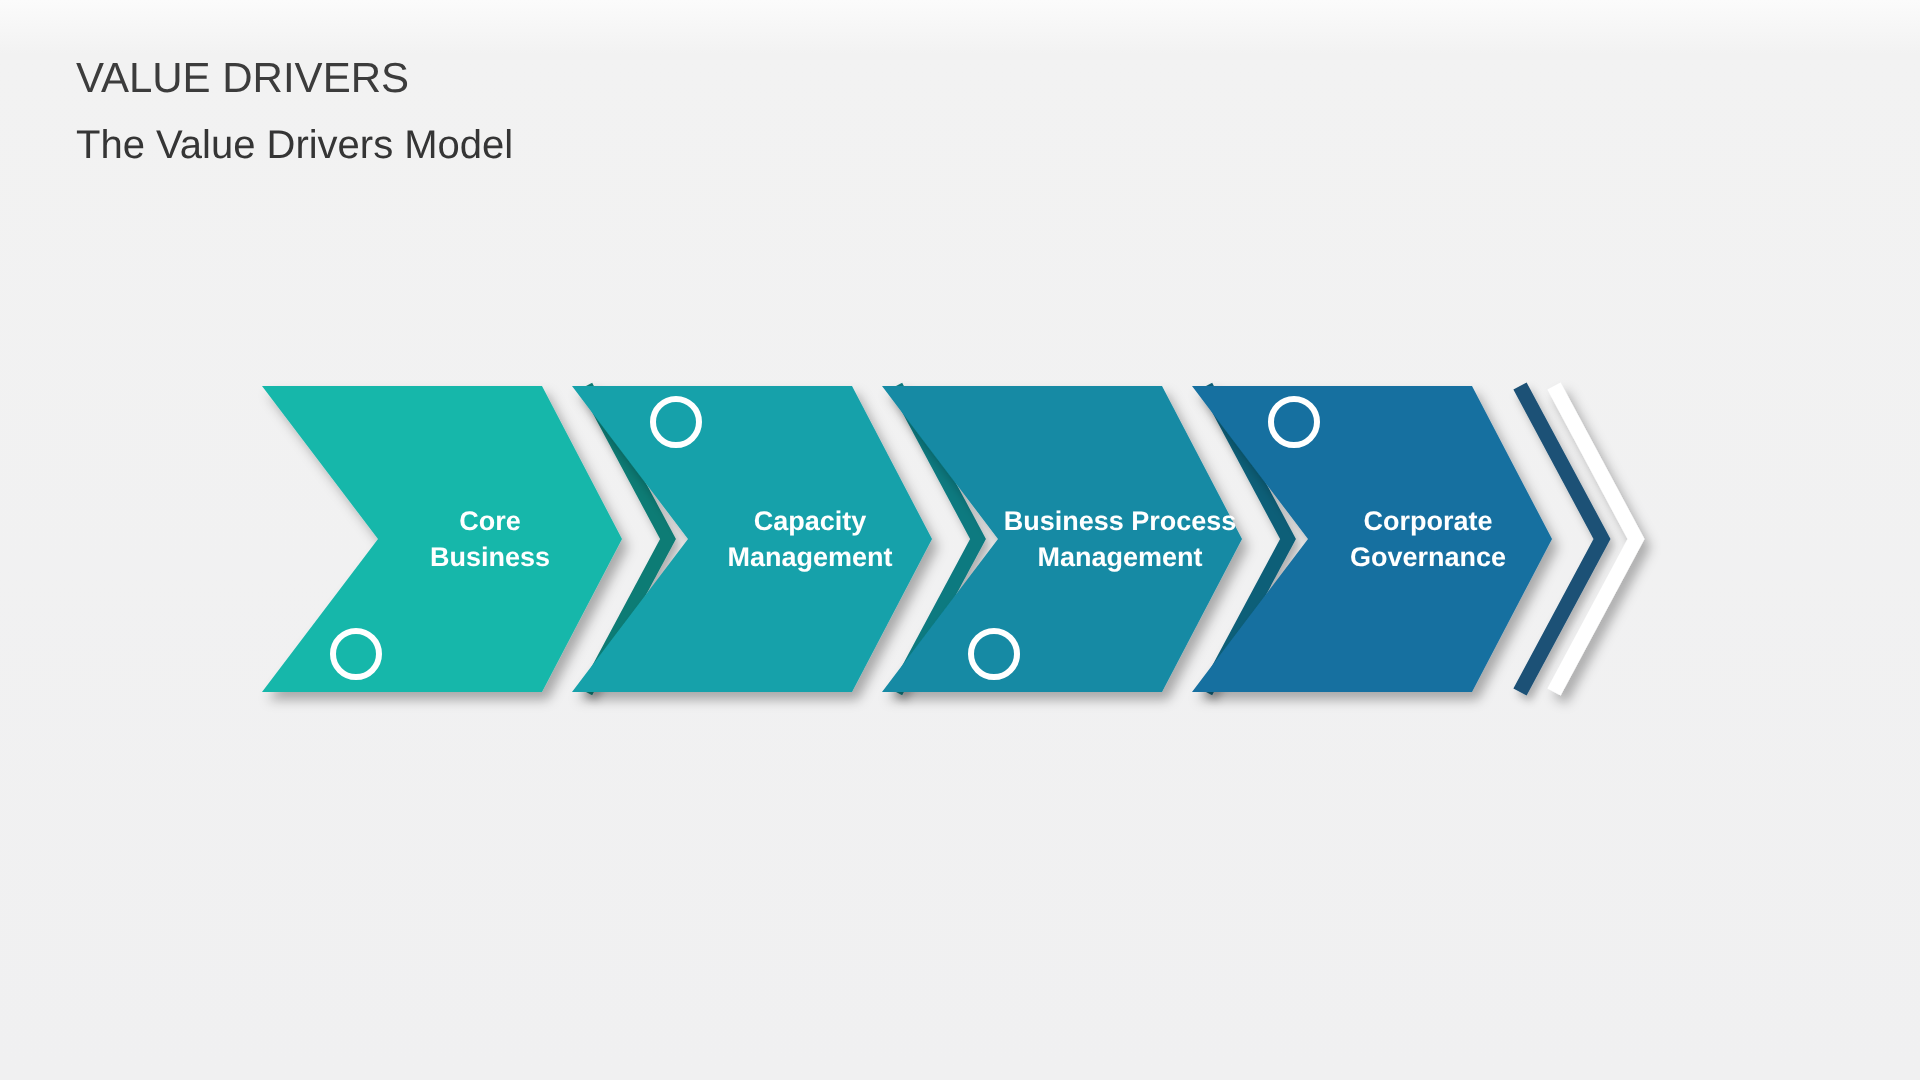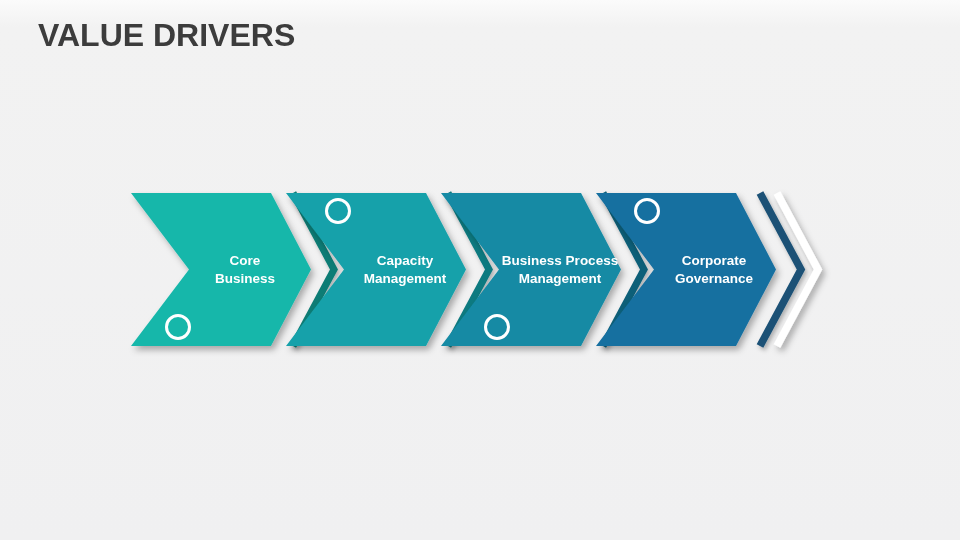--- a/index.html
+++ b/index.html
@@ -8,40 +8,41 @@
     font-family:"Liberation Sans",sans-serif;
     background:#e9e9e9;
   }
   .slide{
     position:relative;
     width:960px;height:540px;
     background:linear-gradient(180deg,#fbfbfb 0%,#f2f2f2 5%,#f0f0f1 100%);
     overflow:hidden;
   }
   .slide-title{
-    position:absolute;left:38px;top:17px;margin:0;
-    font-size:32px;font-weight:700;color:#3c3c3c;
+    position:absolute;left:38px;top:28px;margin:0;
+    font-size:21px;font-weight:400;color:#3c3c3c;
     letter-spacing:0px;line-height:1.15;
   }
   .slide-subtitle{
     position:absolute;left:38px;top:60px;margin:0;
     font-size:20px;font-weight:400;color:#353535;line-height:1.3;
   }
   .diagram{position:absolute;left:0;top:0;}
   .step-label{
     font-family:"Liberation Sans",sans-serif;
     font-size:13.5px;font-weight:700;fill:#ffffff;text-anchor:middle;
   }
 </style>
 </head>
 <body>
 
 <div class="slide">
 
   <h1 class="slide-title">VALUE DRIVERS</h1>
+  <h2 class="slide-subtitle">The Value Drivers Model</h2>
 
   <svg class="diagram" width="960" height="540" viewBox="0 0 960 540">
     <defs>
       <filter id="fshadow" x="-20%" y="-20%" width="150%" height="150%">
         <feDropShadow dx="3" dy="4" stdDeviation="3" flood-color="#000000" flood-opacity="0.30"></feDropShadow>
       </filter>
       <filter id="fsep" x="-60%" y="-20%" width="260%" height="150%">
         <feDropShadow dx="2" dy="3" stdDeviation="2" flood-color="#000000" flood-opacity="0.28"></feDropShadow>
       </filter>
     </defs>

